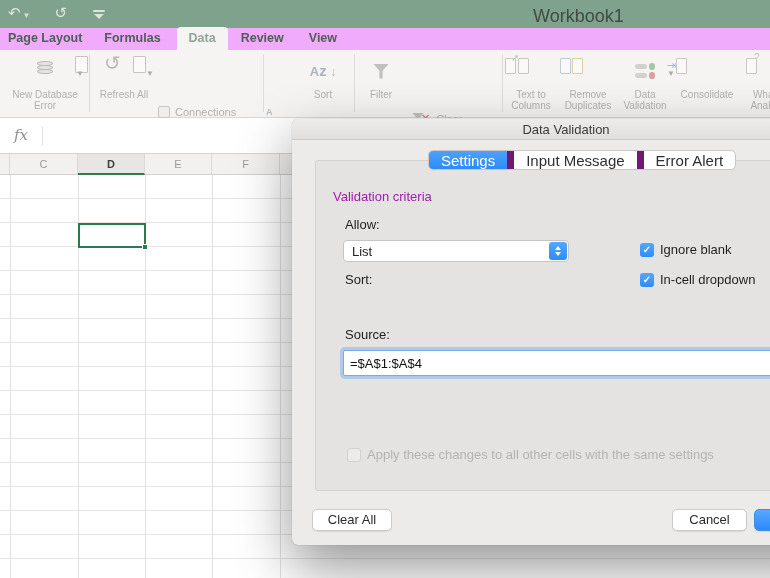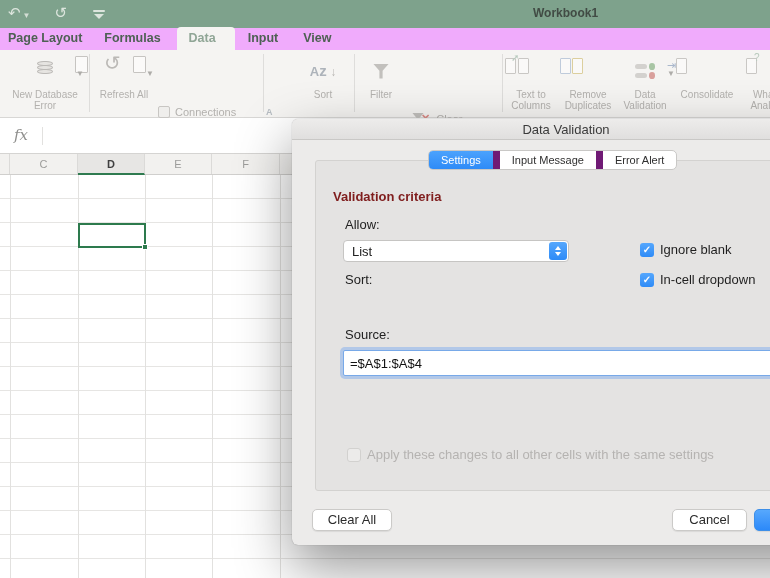--- a/index.html
+++ b/index.html
@@ -8,28 +8,28 @@
 
   
   .titlebar { position:absolute; left:0; top:0; width:770px; height:28px; background:#7EA28C; }
   .qat { position:absolute; left:8px; top:4px; display:flex; align-items:center; color:#DCE5DD; }
   .qat .glyph { font-size:15px; line-height:18px; }
   .qat .caret { font-size:8px; margin:4px 2px 0 2px; color:#D3DED5; }
   .qat .gap { width:22px; }
   .collapse-ico { width:12px; margin-left:26px; margin-top:2px; }
   .collapse-ico .bar { height:2px; background:#DCE5DD; margin-bottom:2px; border-radius:1px; }
   .collapse-ico .tri { width:0; height:0; border-left:5px solid transparent; border-right:5px solid transparent; border-top:5px solid #DCE5DD; margin:0 auto; }
-  .wintitle { position:absolute; left:533px; top:6px; font-size:12px; font-weight:700; color:#414B44; }
+  .wintitle { position:absolute; left:533px; top:6px; font-size:18px; font-weight:400; color:#414B44; }
 
   .tabbar { position:absolute; left:0; top:28px; width:770px; height:22px; background:#f0abfc; display:flex; align-items:flex-end; padding-left:8px; }
   .rtab { font-size:12.5px; font-weight:600; color:#4E6054; padding-bottom:5px; white-space:nowrap; }
   .rtab.t-formulas { margin-left:22px; }
   .rtab.t-review  { margin-left:13px; }
   .rtab.t-view    { margin-left:25px; }
-  .rtab.active { background:#F5F4F2; color:#90A696; border-radius:4px 4px 0 0; padding:4px 19px 5px 12px; margin-left:16px; }
+  .rtab.active { background:#F5F4F2; color:#90A696; border-radius:4px 4px 0 0; padding:4px 12px 5px 12px; margin-left:16px; }
 
   
   .ribbon { position:absolute; left:0; top:50px; width:770px; height:68px; background:#F5F4F2; border-bottom:1px solid #D8D7D5; }
   .rsep { position:absolute; top:4px; width:1px; height:58px; background:#DEDDDB; }
   .rbtn { position:absolute; text-align:center; color:#B3B1AE; font-size:10px; line-height:11px; }
   .rbtn .ico { height:30px; display:flex; align-items:center; justify-content:center; margin-bottom:3px; position:relative; }
   .rcaret { font-size:8px; color:#AEACA9; position:absolute; }
   .smallrow { position:absolute; display:flex; align-items:center; color:#B3B1AE; font-size:11px; white-space:nowrap; }
   .smallrow .mini { width:12px; height:12px; border:1px solid #C8C6C3; border-radius:2px; margin-right:5px; background:#EFEEEC; }
   
@@ -86,26 +86,26 @@
   .selcell { position:absolute; left:78px; top:48px; width:68px; height:25px; border:2px solid #2D7A4D; background:#FFFFFF; }
   .selcell .handle { position:absolute; right:-4px; bottom:-4px; width:6px; height:6px; background:#2D7A4D; border:1px solid #FFFFFF; }
 
   
   .dialog { position:absolute; left:292px; top:119px; width:548px; height:426px; background:#ECEBEA;
             border-radius:6px; box-shadow:0 22px 55px rgba(0,0,0,.42), 0 0 1px rgba(0,0,0,.4); }
   .dlg-title { height:21px; background:linear-gradient(#EDECEB,#E0DFDE); border-bottom:1px solid #C9C8C6;
                border-radius:6px 6px 0 0; text-align:center; font-size:13px; color:#3B3B3B; line-height:21px; }
   .panel { position:absolute; left:23px; top:41px; width:502px; height:331px; background:#E4E3E2; border:1px solid #D3D2D0; border-radius:3px; }
   .segmented { position:absolute; left:136px; top:31px; height:20px; display:flex; background:#FFFFFF;
-               border:1px solid #C9C8C6; border-radius:5px; overflow:hidden; font-size:11px; z-index:2; }
+               border:1px solid #C9C8C6; border-radius:5px; overflow:hidden; font-size:15px; z-index:2; }
   .seg { padding:0 12px; line-height:19px; color:#2F2F2F; white-space:nowrap; border-left:7px solid #701a75; }
   .seg:first-child { border-left:none; }
   .seg.sel { background:linear-gradient(#4BA2FD,#2E8BF7); color:#FFFFFF; }
   .dlbl { position:absolute; font-size:13px; color:#222222; }
-  .dlbl.bold { font-weight:700; color:#7f1d1d;text-align:right; }
+  .dlbl.bold { font-weight:400; color:#a21caf;text-align:right; }
   .combo { position:absolute; height:22px; background:#FFFFFF; border:1px solid #C6C5C3; border-radius:4px; font-size:13px; color:#222; }
   .combo .txt { position:absolute; left:8px; top:3px; }
   .stepper { position:absolute; right:1px; top:1px; width:18px; height:18px; border-radius:3px;
              background:linear-gradient(#55A7FD,#2E8BF7); display:flex; flex-direction:column; align-items:center; justify-content:center; }
   .stepper .up { width:0;height:0;border-left:3.5px solid transparent;border-right:3.5px solid transparent;border-bottom:4px solid #fff; margin-bottom:2px; }
   .stepper .dn { width:0;height:0;border-left:3.5px solid transparent;border-right:3.5px solid transparent;border-top:4px solid #fff; }
   .combo.disabled { background:#F4F3F2; border-color:#D9D8D6; color:#A3A3A1; }
   .combo.disabled .stepper { background:transparent; }
   .combo.disabled .up { border-bottom-color:#B5B4B2; }
   .combo.disabled .dn { border-top-color:#B5B4B2; }
@@ -135,21 +135,21 @@
       <span class="tri" style="display:block"></span>
     </span>
   </div>
   <div class="wintitle">Workbook1</div>
 </div>
 
 <div class="tabbar">
   <span class="rtab">Page Layout</span>
   <span class="rtab t-formulas">Formulas</span>
   <span class="rtab active">Data</span>
-  <span class="rtab t-review">Input</span>
+  <span class="rtab t-review">Review</span>
   <span class="rtab t-view">View</span>
 </div>
 
 <div class="ribbon">
   <div class="rsep" style="left:89px"></div>
   <div class="rsep" style="left:263px"></div>
   <div class="rsep" style="left:354px"></div>
   <div class="rsep" style="left:502px"></div>
 
   <div class="rbtn" style="left:4px; top:6px; width:82px;">

